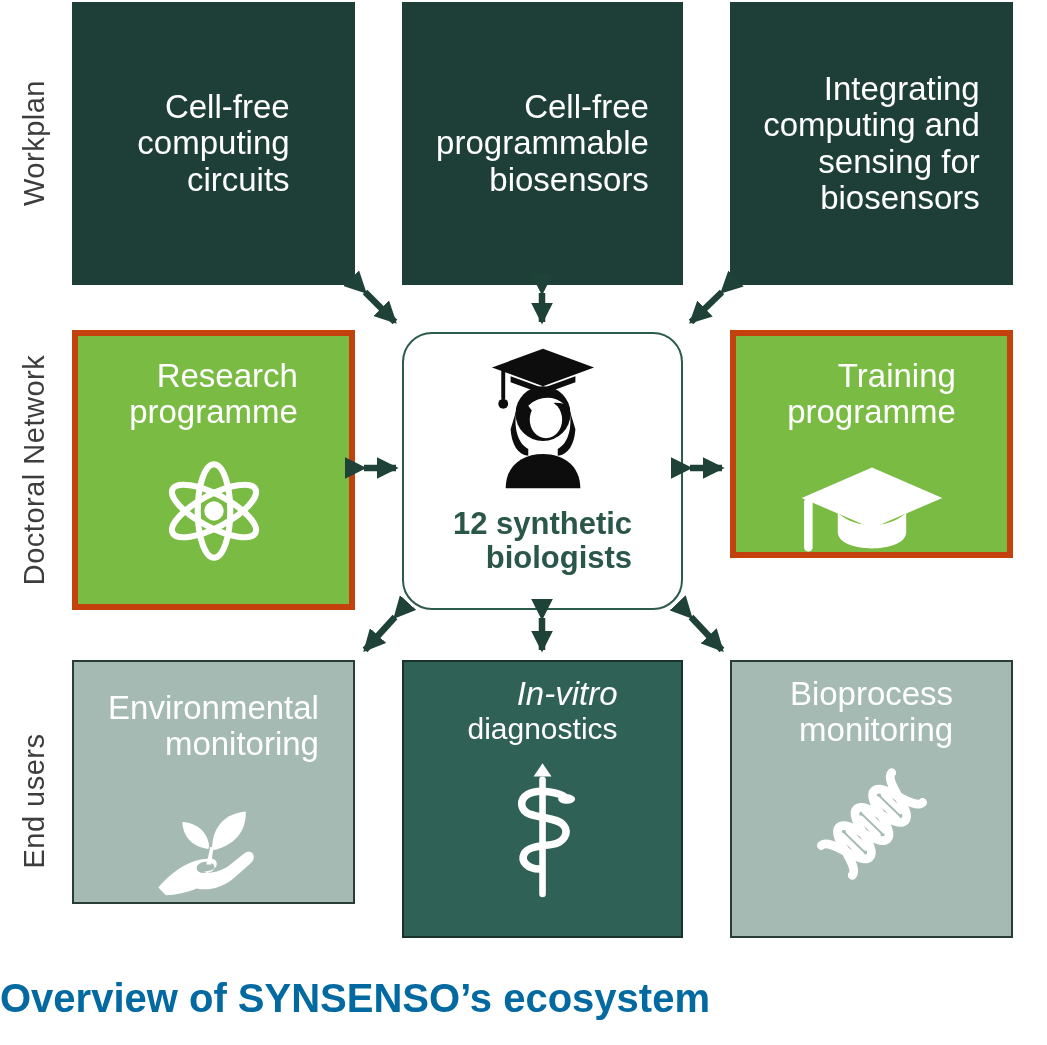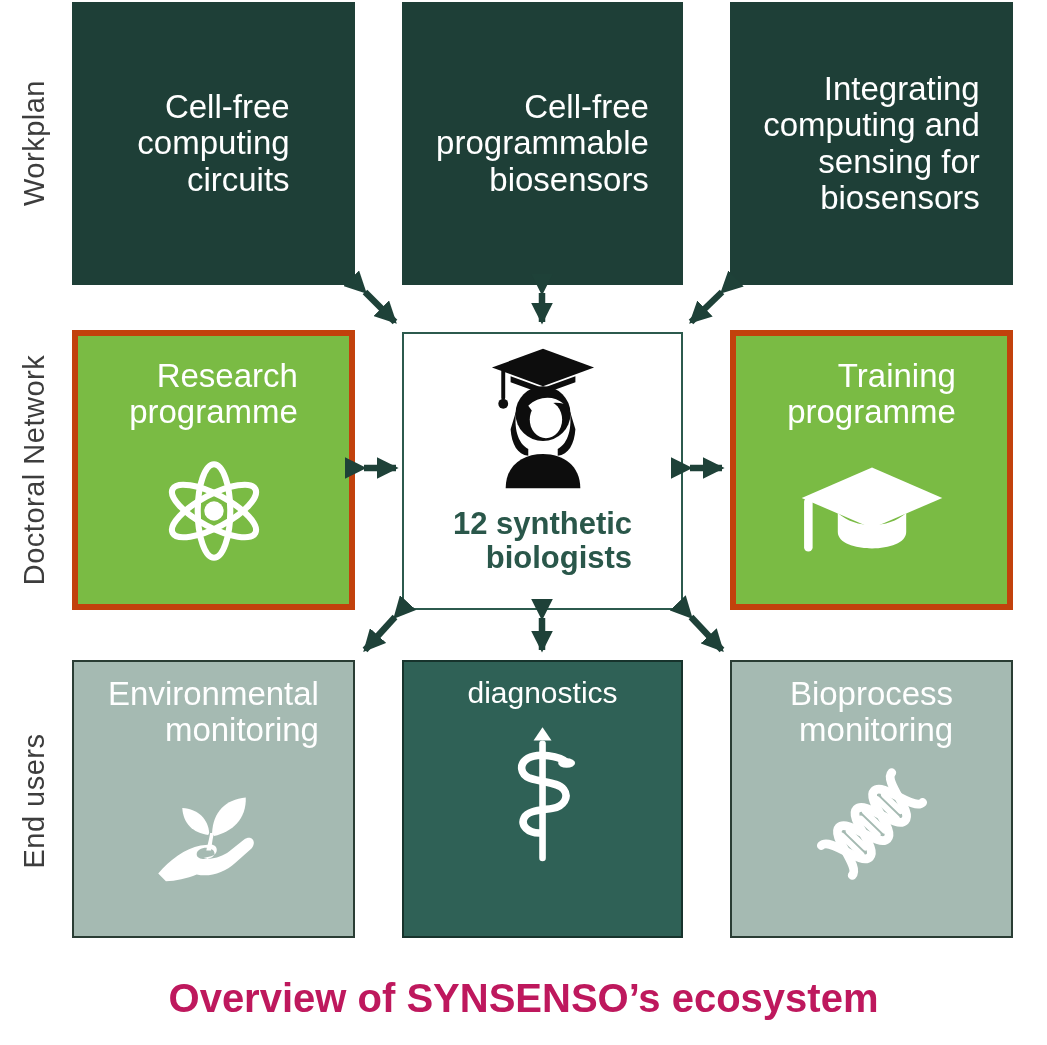--- a/index.html
+++ b/index.html
@@ -18,22 +18,22 @@
   .sage{background:#a5bab2;border:2px solid #2a3d34;}
   .centerbox{background:#ffffff;border:2px solid #2c5a4d;}
   .centerbox .title{color:#2a574a;font-weight:700;font-size:31px;}
   .pad-top{padding-top:22px;}
   .icon-wrap{display:flex;align-items:center;justify-content:center;}
   .row-label{
     position:absolute;transform:translate(-50%,-50%) rotate(-90deg);
     white-space:nowrap;font-size:29px;color:#3d3d3d;letter-spacing:0.5px;
   }
   .caption{
-    position:absolute;left:0;right:0;top:976px;text-align:center;
-    font-size:40px;font-weight:700;color:#be185d;
+    position:absolute;left:0;right:0;top:976px;
+    font-size:40px;font-weight:700;color:#0369a1;
   }
   .arrows{position:absolute;left:0;top:0;pointer-events:none;}
   .invitro-line1{font-style:italic;display:block;font-size:33px;line-height:1.1;}
   .invitro-line2{display:block;font-size:30px;line-height:1.1;}
 </style>
 </head>
 <body>
 
 <div class="canvas">
 
@@ -68,72 +68,73 @@
         <g fill="none" stroke="#ffffff" stroke-width="6">
           <ellipse cx="50" cy="57" rx="16" ry="46"></ellipse>
           <ellipse cx="50" cy="57" rx="16" ry="46" transform="rotate(62 50 57)"></ellipse>
           <ellipse cx="50" cy="57" rx="16" ry="46" transform="rotate(-62 50 57)"></ellipse>
         </g>
         <circle cx="50" cy="57" r="9.5" fill="#ffffff"></circle>
       </svg>
     </span>
   </div>
 
-  <div class="box centerbox" style="left:402px;top:332px;width:281px;height:278px;padding-top:14px;">
+  <div class="box centerbox" style="left:402px;top:332px;width:281px;height:278px;padding-top:14px;border-radius:30px;">
     <span class="icon-wrap">
       <svg width="108" height="145" viewBox="0 0 110 146">
         <g fill="#0d0d0d">
           <polygon points="55,0 107,19 55,38 3,19"></polygon>
           <polygon points="55,40 88,28 88,34 55,46 22,34 22,28"></polygon>
           <rect x="12.5" y="21" width="4" height="31" rx="2"></rect>
           <circle cx="14.5" cy="56" r="5"></circle>
           <circle cx="55" cy="66" r="28"></circle>
           <path d="M28,62 C25,80 29,96 40,102 L40,109 C29,108 23,97 22,82 Z"></path>
           <path d="M82,62 C85,80 81,96 70,102 L70,109 C81,108 87,97 88,82 Z"></path>
           <path d="M17,142 C17,119 34,107 55,107 C76,107 93,119 93,142 Z"></path>
         </g>
         <ellipse cx="58" cy="72" rx="16.5" ry="19" fill="#ffffff"></ellipse>
         <path d="M40,58 C50,48 66,47 76,56 C66,53 52,56 46,66 Z" fill="#ffffff"></path>
       </svg>
     </span>
     <div class="title" style="margin-top:14px;">12 synthetic
 biologists</div>
   </div>
 
-  <div class="box light pad-top" style="left:730px;top:330px;width:283px;height:280px;">
+  <div class="box light pad-top" style="left:730px;top:330px;width:283px;height:228px;">
     <div class="title">Training
 programme</div>
     <span class="icon-wrap" style="margin-top:34px;">
       <svg width="152" height="100" viewBox="0 0 160 104">
         <g fill="#ffffff">
           <polygon points="80,2 154,34 80,66 6,34"></polygon>
           <path d="M44,50 L44,70 C44,93 116,93 116,70 L116,50 C97,67 63,67 44,50 Z"></path>
         </g>
         <path d="M13,38 L13,86" stroke="#ffffff" stroke-width="9" stroke-linecap="round" fill="none"></path>
       </svg>
     </span>
   </div>
 
-  <div class="box sage" style="left:72px;top:660px;width:283px;height:278px;padding-top:14px;">
+  <div class="box sage" style="left:72px;top:660px;width:283px;height:244px;padding-top:28px;">
     <div class="title">Environmental
 monitoring</div>
     <span class="icon-wrap" style="margin-top:36px;">
       <svg width="128" height="100" viewBox="0 0 132 104">
         <g fill="#ffffff">
           <path d="M60,52 C44,50 34,40 33,24 C50,25 60,36 61,50 Z"></path>
           <path d="M64,50 C65,28 78,15 99,13 C100,35 85,49 66,53 Z"></path>
           <path d="M58,68 C60,60 61,56 62,50 L66,50 C64,58 64,62 63,68 Z"></path>
           <path fill-rule="evenodd" d="M8,92 C20,78 36,66 52,63 L62,62 C71,62 71,72 63,74 L55,76 C64,78 74,75 82,69 L97,57 C105,51 111,59 105,66 L88,81 C77,91 62,96 48,93 C38,97 26,100 16,100 Z M48,72 C48,67 56,64 62,66 C68,68 68,74 62,76 C56,78 48,77 48,72 Z"></path>
         </g>
       </svg>
     </span>
   </div>
 
   <div class="box midgreen" style="left:402px;top:660px;width:281px;height:278px;padding-top:14px;">
     <div>
+      <span class="invitro-line1">In-vitro</span>
       <span class="invitro-line2">diagnostics</span>
     </div>
     <span class="icon-wrap" style="margin-top:18px;">
       <svg width="68" height="142" viewBox="0 0 72 150">
         <rect x="32" y="14" width="7" height="128" rx="3.5" fill="#ffffff"></rect>
         <polygon points="35.5,0 45,14 26,14" fill="#ffffff"></polygon>
         <ellipse cx="61" cy="38" rx="9" ry="5" fill="#ffffff"></ellipse>
         <path d="M62,38 C54,30 30,27 20,33 C10,39 12,50 22,54 C36,59 52,58 58,66 C64,74 58,84 46,86 C34,88 20,88 16,96 C12,104 20,112 32,112" fill="none" stroke="#ffffff" stroke-width="8" stroke-linecap="round"></path>
       </svg>
     </span>

